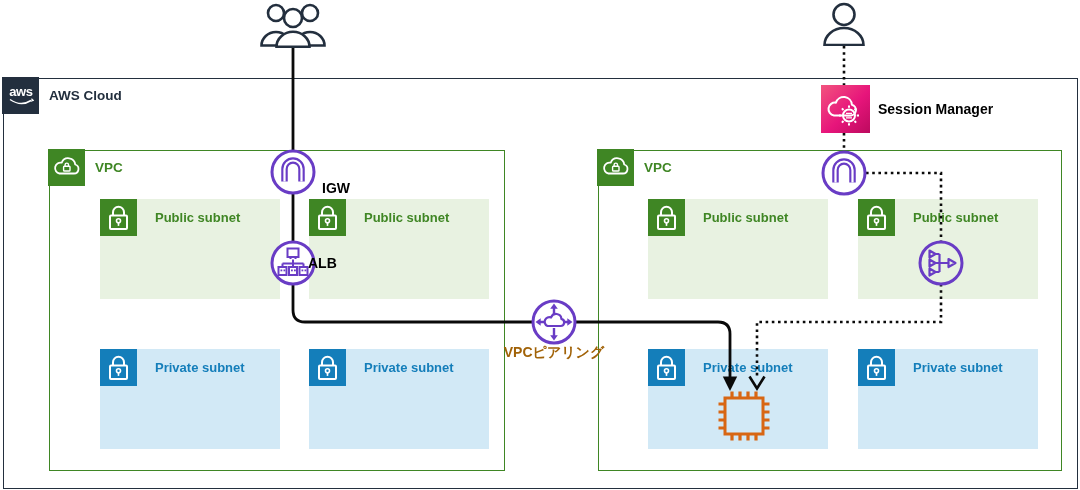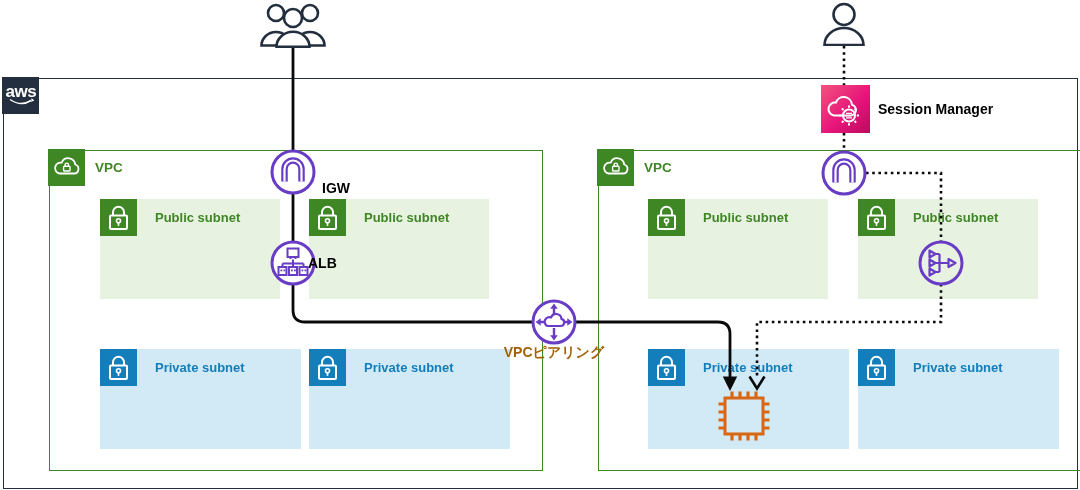--- a/index.html
+++ b/index.html
@@ -10,37 +10,37 @@
   
   .cloud-box{
     position:absolute;left:3px;top:78px;width:1073px;height:409px;
     border:1.6px solid var(--dark-navy,#232F3E);z-index:0;
   }
   .aws-logo{
     position:absolute;left:-1.6px;top:-1.6px;width:37px;height:37px;
     background:var(--dark-navy,#232F3E);color:#fff;
     display:flex;flex-direction:column;align-items:center;justify-content:center;
   }
-  .aws-logo .txt{font-size:17px;font-weight:700;letter-spacing:-.5px;line-height:12px;}
+  .aws-logo .txt{font-size:13px;font-weight:700;letter-spacing:-.5px;line-height:12px;}
   .cloud-label{
     position:absolute;left:45px;top:-1.6px;height:37px;display:flex;align-items:center;
     font-size:13.5px;font-weight:700;color:var(--dark-navy,#232F3E);white-space:nowrap;
   }
-  .vpc{position:absolute;border:1.6px solid var(--green,#3F8624);z-index:2;background:transparent;padding-left:38px;}
+  .vpc{position:absolute;border:1.6px solid var(--green,#3F8624);z-index:2;background:transparent;}
   .vpc-tag{
     position:absolute;left:-1.6px;top:-1.6px;width:37px;height:37px;
     background:var(--green,#3F8624);display:flex;align-items:center;justify-content:center;
   }
   .vpc-label{
     position:absolute;left:45px;top:-1.6px;height:37px;display:flex;align-items:center;
     font-size:13.5px;font-weight:700;color:var(--green,#3F8624);
   }
   .subnet{position:absolute;width:180px;height:100px;z-index:1;}
   .subnet.public{background:var(--green-light,#E8F2E1);}
-  .subnet.private{background:var(--blue-light,#D2E9F6);padding-left:21px;}
+  .subnet.private{background:var(--blue-light,#D2E9F6);}
   .subnet .tag{
     position:absolute;left:0;top:0;width:37px;height:37px;
     display:flex;align-items:center;justify-content:center;
   }
   .subnet.public .tag{background:var(--green,#3F8624);}
   .subnet.private .tag{background:var(--blue,#147EBA);}
   .subnet .lbl{
     position:absolute;left:55px;top:0;height:37px;display:flex;align-items:center;
     font-size:13px;font-weight:700;white-space:nowrap;
   }
@@ -108,20 +108,21 @@
   </svg>
 
   <div class="cloud-box">
     <div class="aws-logo">
       <span class="txt">aws</span>
       <svg width="26" height="8" viewBox="0 0 26 8">
         <path d="M2 1.5 q11 7.5 21 1" class="white-stroke" style="stroke-width:1.5px"></path>
         <path d="M23.4 0.8 l1.8 1.6 l-2.4 0.9" class="white-stroke" style="stroke-width:1.2px"></path>
       </svg>
     </div>
+    <div class="cloud-label">AWS Cloud</div>
   </div>
 
   <div class="vpc" style="left:49px;top:150px;width:454px;height:319px">
     <div class="vpc-tag">
       <svg width="37" height="37" viewBox="0 0 37 37">
           <use href="#vpc-glyph"></use>
         </svg>
     </div>
     <div class="vpc-label">VPC</div>
   </div>

